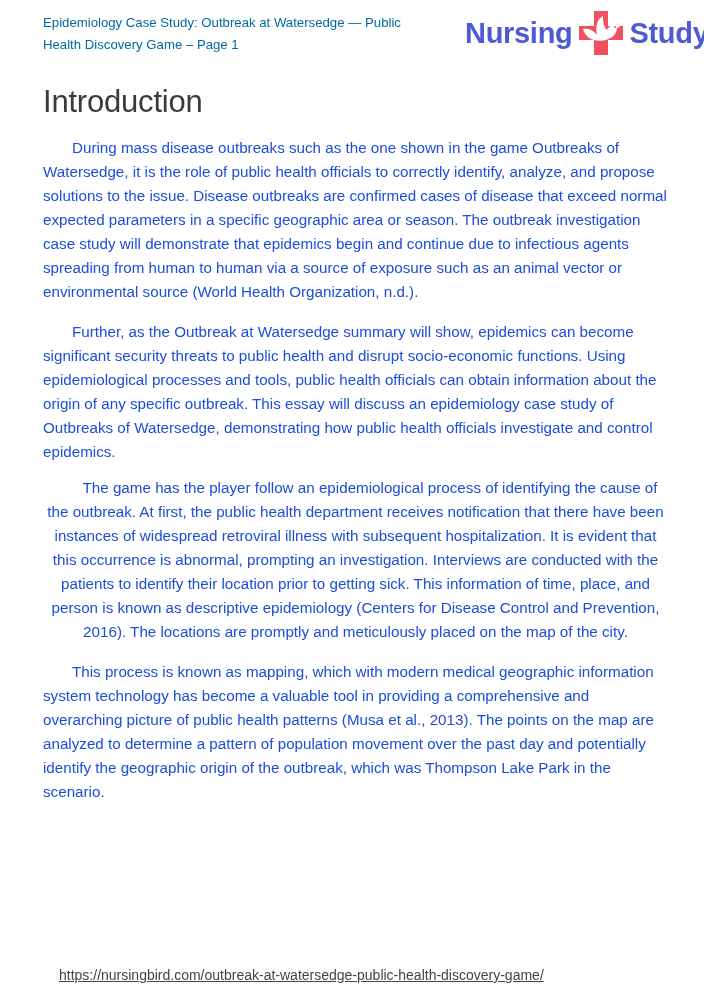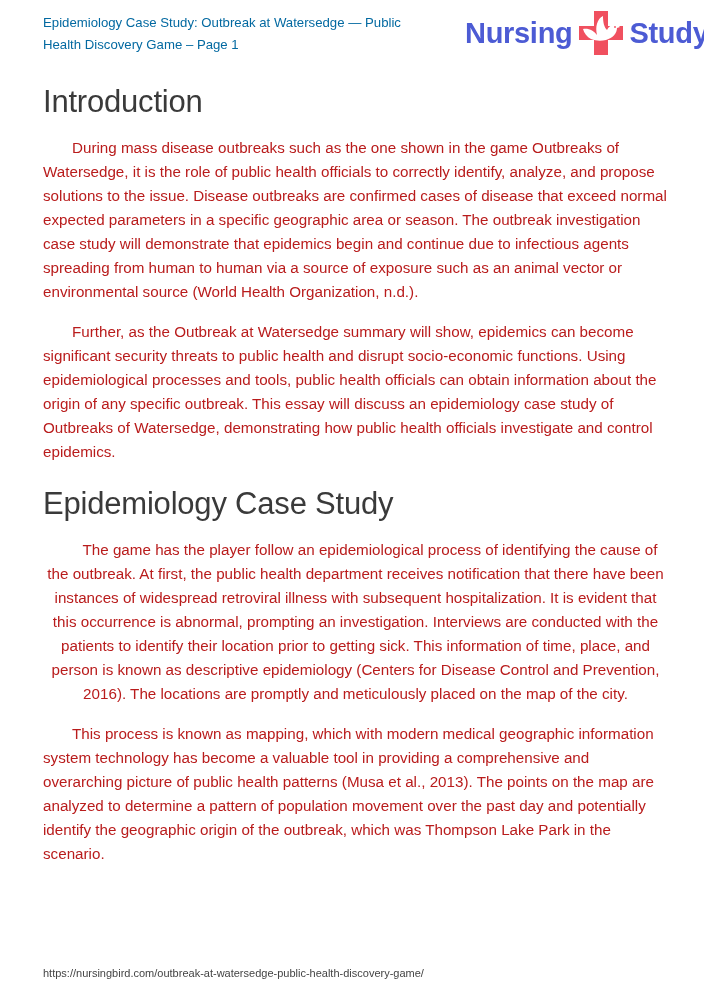--- a/index.html
+++ b/index.html
@@ -72,34 +72,35 @@
       color: #3a3a3a;
       margin: 0;
       line-height: 44px;
       letter-spacing: -0.2px;
     }
     p {
       margin: 0;
       font-size: 15.2px;
       line-height: 24px;
       text-indent: 29px;
-      color: #b91c1c;
+      color: #1d4ed8;
     }
     .h-intro { margin-top: 0; }
     .p1 { margin-top: 12px; }
     .p2 { margin-top: 16px; }
     .h-case { margin-top: 18px; }
     .p3 { margin-top: 12px; text-align: center; }
     .p4 { margin-top: 16px; }
     .footer-url {
       position: absolute;
-      left: 43px;
+      left: 59px;
       top: 967px;
-      font-size: 11px;
+      font-size: 14px;
       color: #444444;
+      text-decoration: underline;
     }
   </style>
 </head>
 <body>
 
 <div class="page-header">
   <div class="doc-title">Epidemiology Case Study: Outbreak at Watersedge — Public Health Discovery Game – Page 1</div>
   <div class="logo">
     <span class="logo-word">Nursing</span>
     <span class="logo-mark">
@@ -111,18 +112,17 @@
     </span>
     <span class="logo-word">Study</span>
   </div>
 </div>
 
 <div class="content">
   <h1 class="h-intro">Introduction</h1>
   <p class="p1">During mass disease outbreaks such as the one shown in the game Outbreaks of Watersedge, it is the role of public health officials to correctly identify, analyze, and propose solutions to the issue. Disease outbreaks are confirmed cases of disease that exceed normal expected parameters in a specific geographic area or season. The outbreak investigation case study will demonstrate that epidemics begin and continue due to infectious agents spreading from human to human via a source of exposure such as an animal vector or environmental source (World Health Organization, n.d.).</p>
   <p class="p2">Further, as the Outbreak at Watersedge summary will show, epidemics can become significant security threats to public health and disrupt socio-economic functions. Using epidemiological processes and tools, public health officials can obtain information about the origin of any specific outbreak. This essay will discuss an epidemiology case study of Outbreaks of Watersedge, demonstrating how public health officials investigate and control epidemics.</p>
 
-  <h1 class="h-case">Epidemiology Case Study</h1>
   <p class="p3">The game has the player follow an epidemiological process of identifying the cause of the outbreak. At first, the public health department receives notification that there have been instances of widespread retroviral illness with subsequent hospitalization. It is evident that this occurrence is abnormal, prompting an investigation. Interviews are conducted with the patients to identify their location prior to getting sick. This information of time, place, and person is known as descriptive epidemiology (Centers for Disease Control and Prevention, 2016). The locations are promptly and meticulously placed on the map of the city.</p>
   <p class="p4">This process is known as mapping, which with modern medical geographic information system technology has become a valuable tool in providing a comprehensive and overarching picture of public health patterns (Musa et al., 2013). The points on the map are analyzed to determine a pattern of population movement over the past day and potentially identify the geographic origin of the outbreak, which was Thompson Lake Park in the scenario.</p>
 </div>
 
 <div class="footer-url">https://nursingbird.com/outbreak-at-watersedge-public-health-discovery-game/</div>
 
 </body></html>

